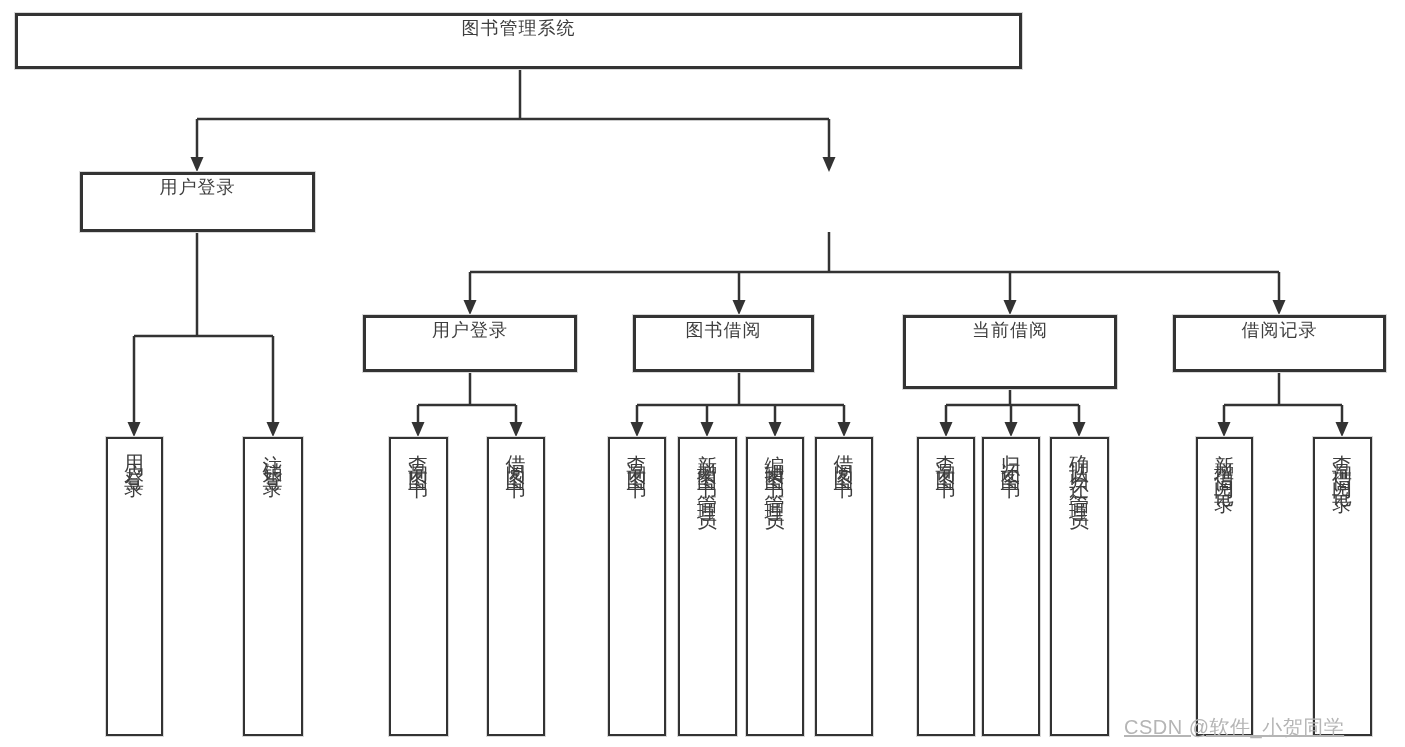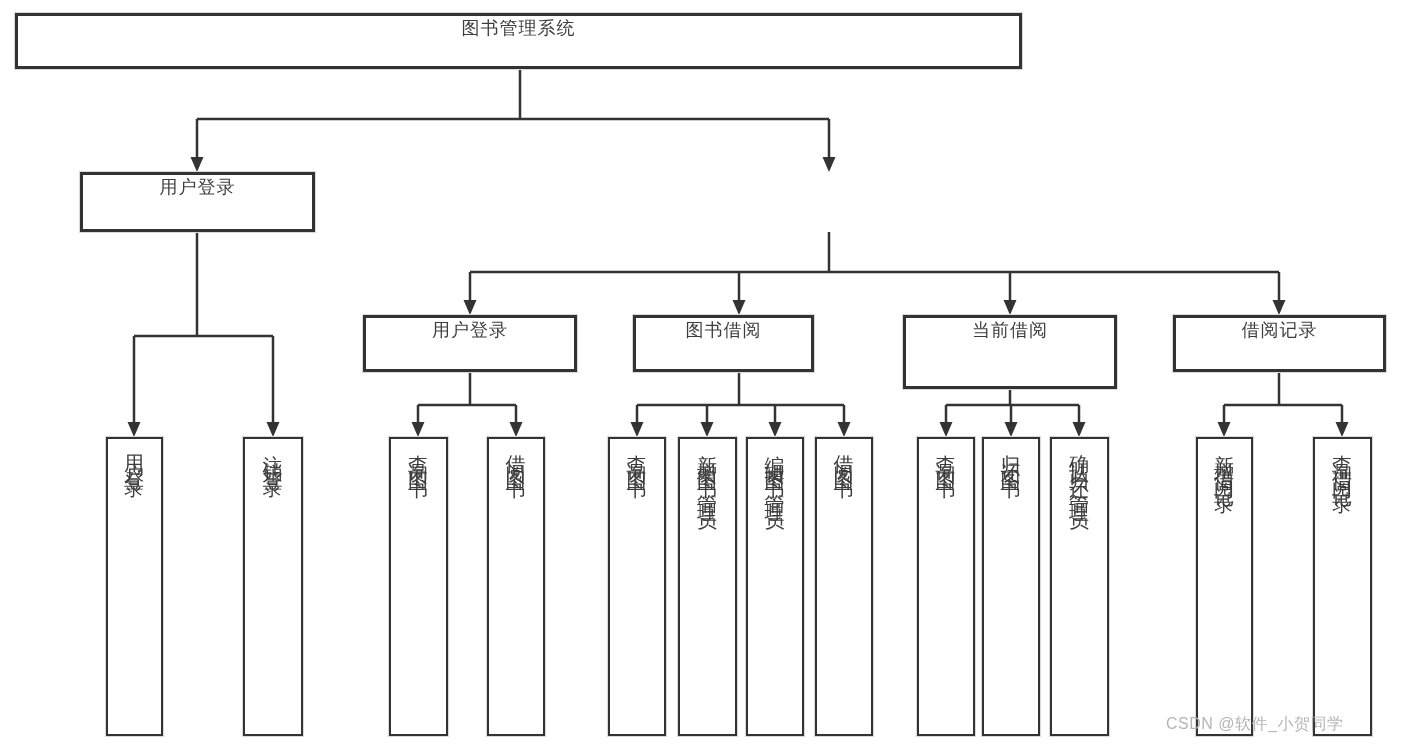--- a/index.html
+++ b/index.html
@@ -30,26 +30,27 @@
   .node.leaf .lbl{
     writing-mode:vertical-rl;
     text-orientation:mixed;
     font-size:20px;
     letter-spacing:8px;
     line-height:1;
     white-space:normal;
   }
   .watermark{
     position:absolute;
-    left:1166px;top:714px;
+    left:1124px;top:714px;
     z-index:2;
-    font-size:16px;
+    font-size:20px;
     color:var(--watermark,#b5b5b5);
     letter-spacing:0.5px;
     white-space:nowrap;
+    text-decoration:underline;
   }
 </style>
 </head>
 <body>
 
 <div id="canvas">
 
   <svg id="connectors" width="1405" height="747">
       <line x1="520" y1="69" x2="520" y2="119" stroke="#333333" stroke-width="2.5"></line>
       <line x1="197" y1="119" x2="829" y2="119" stroke="#333333" stroke-width="2.5"></line>

